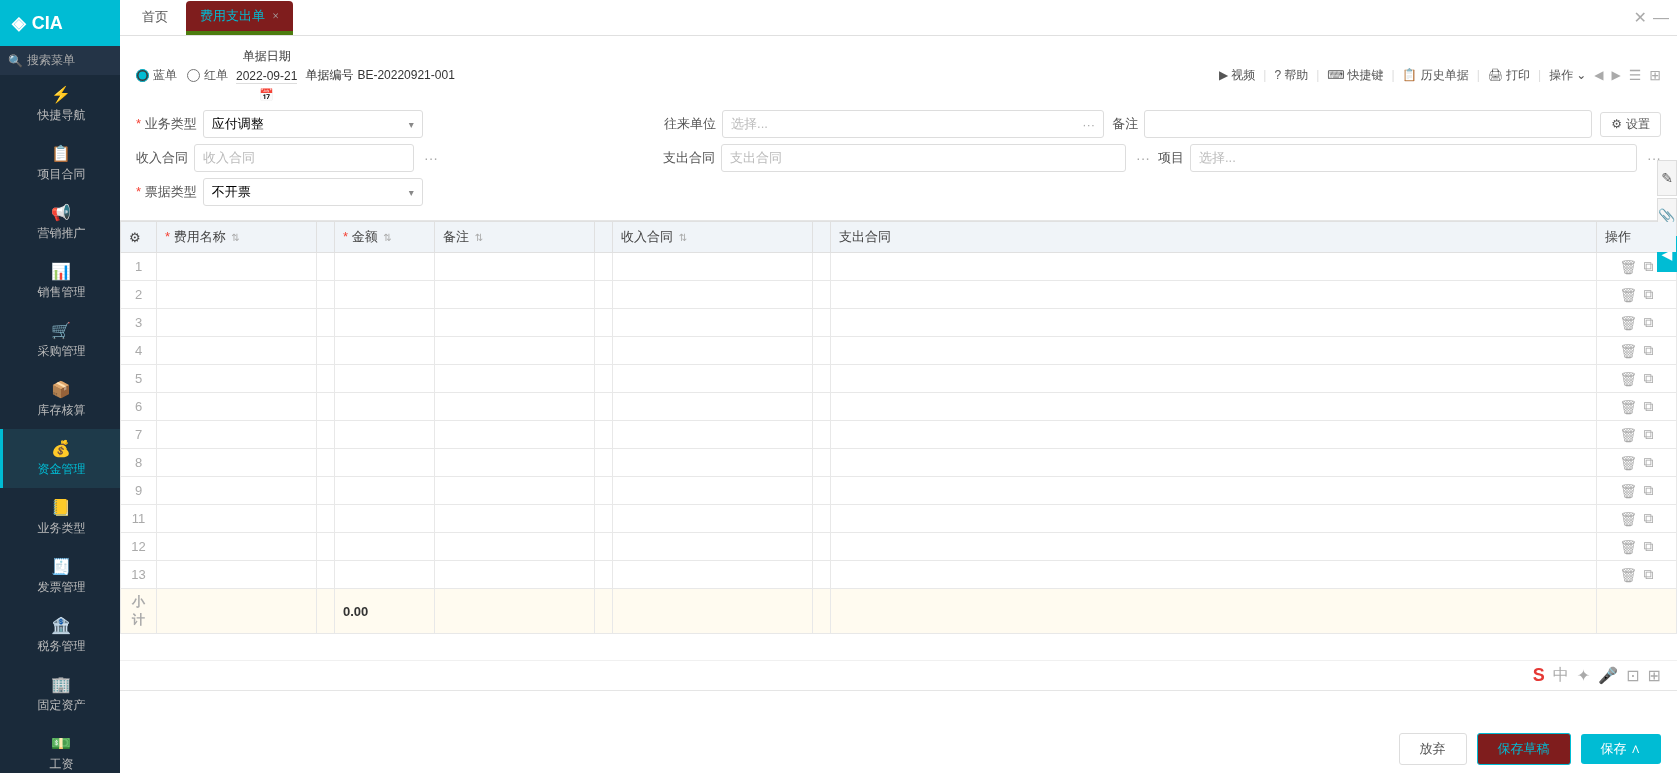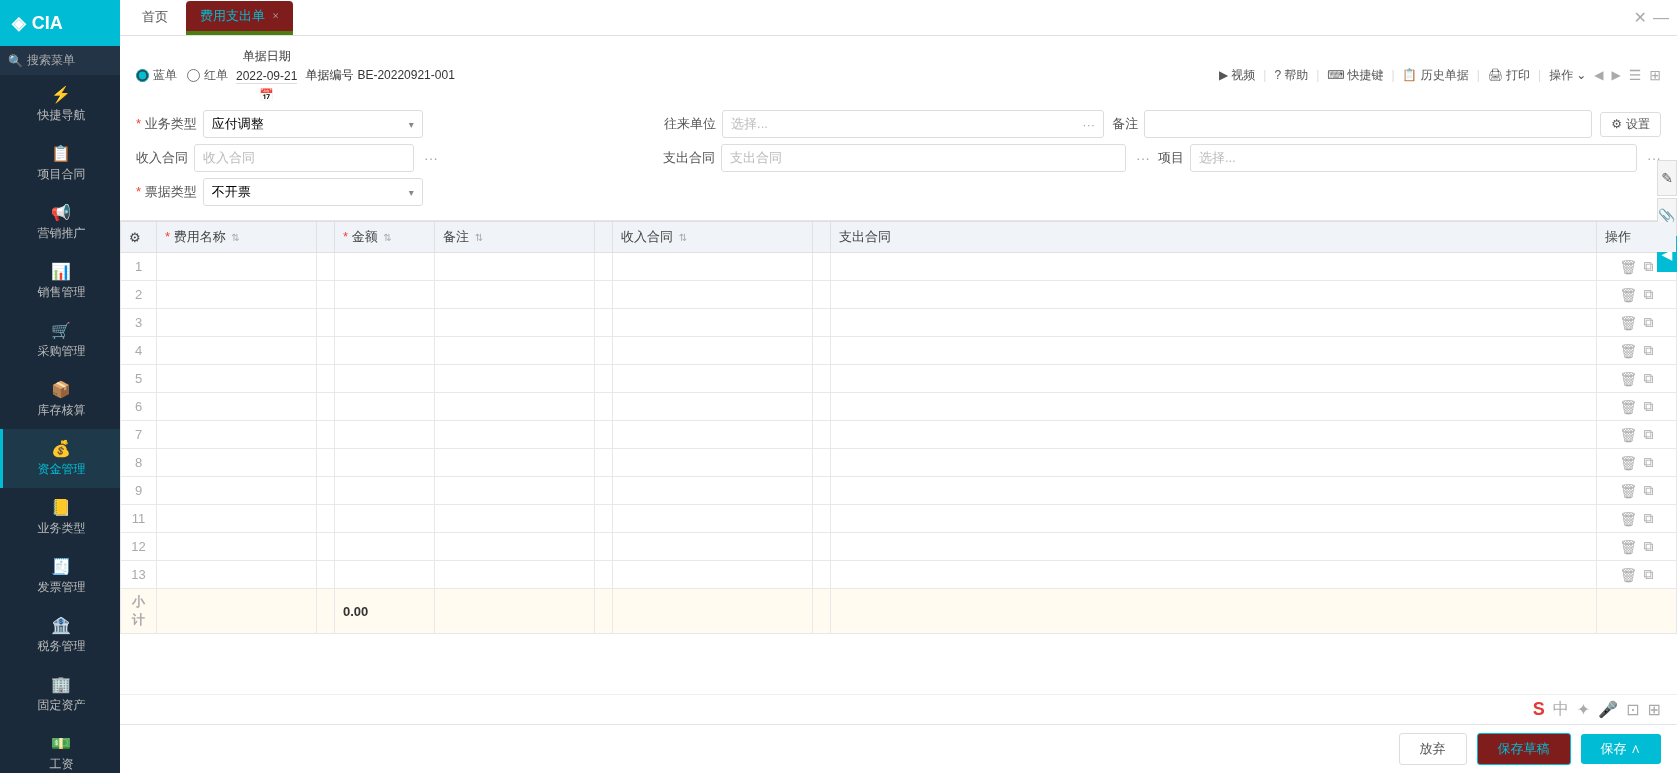--- a/index.html
+++ b/index.html
@@ -220,20 +220,21 @@
       align-items: center;
       justify-content: flex-end;
       gap: 10px;
     }
     .btn {
       padding: 6px 20px;
       border-radius: 3px;
       font-size: 13px;
       cursor: pointer;
       border: 1px solid #ddd;
+      margin-top: 34px;
     }
     .btn-default { background: #fff; color: #555; }
     .btn-outline { background: #7f1d1d; color: #00bcd4; border: 1px solid #00bcd4; }
     .btn-primary { background: #00bcd4; color: #fff; border: none; }
 
     
     .brand-bar {
       display: flex;
       align-items: center;
       justify-content: flex-end;

